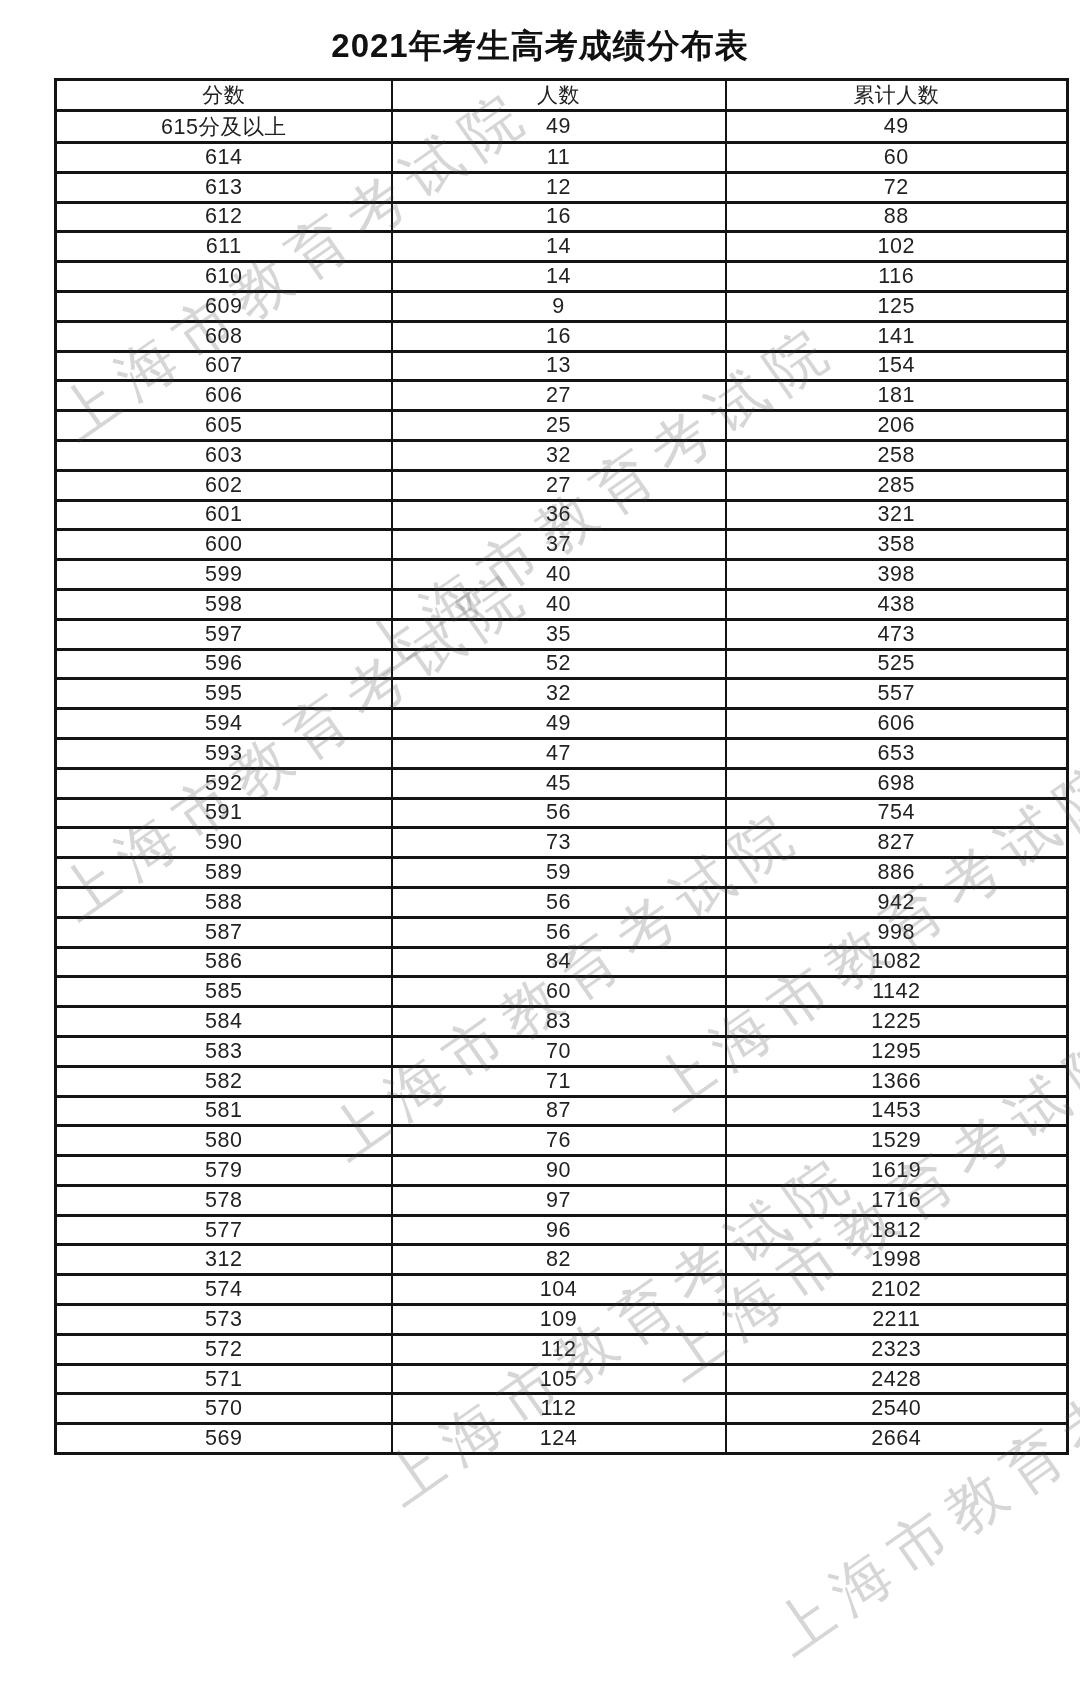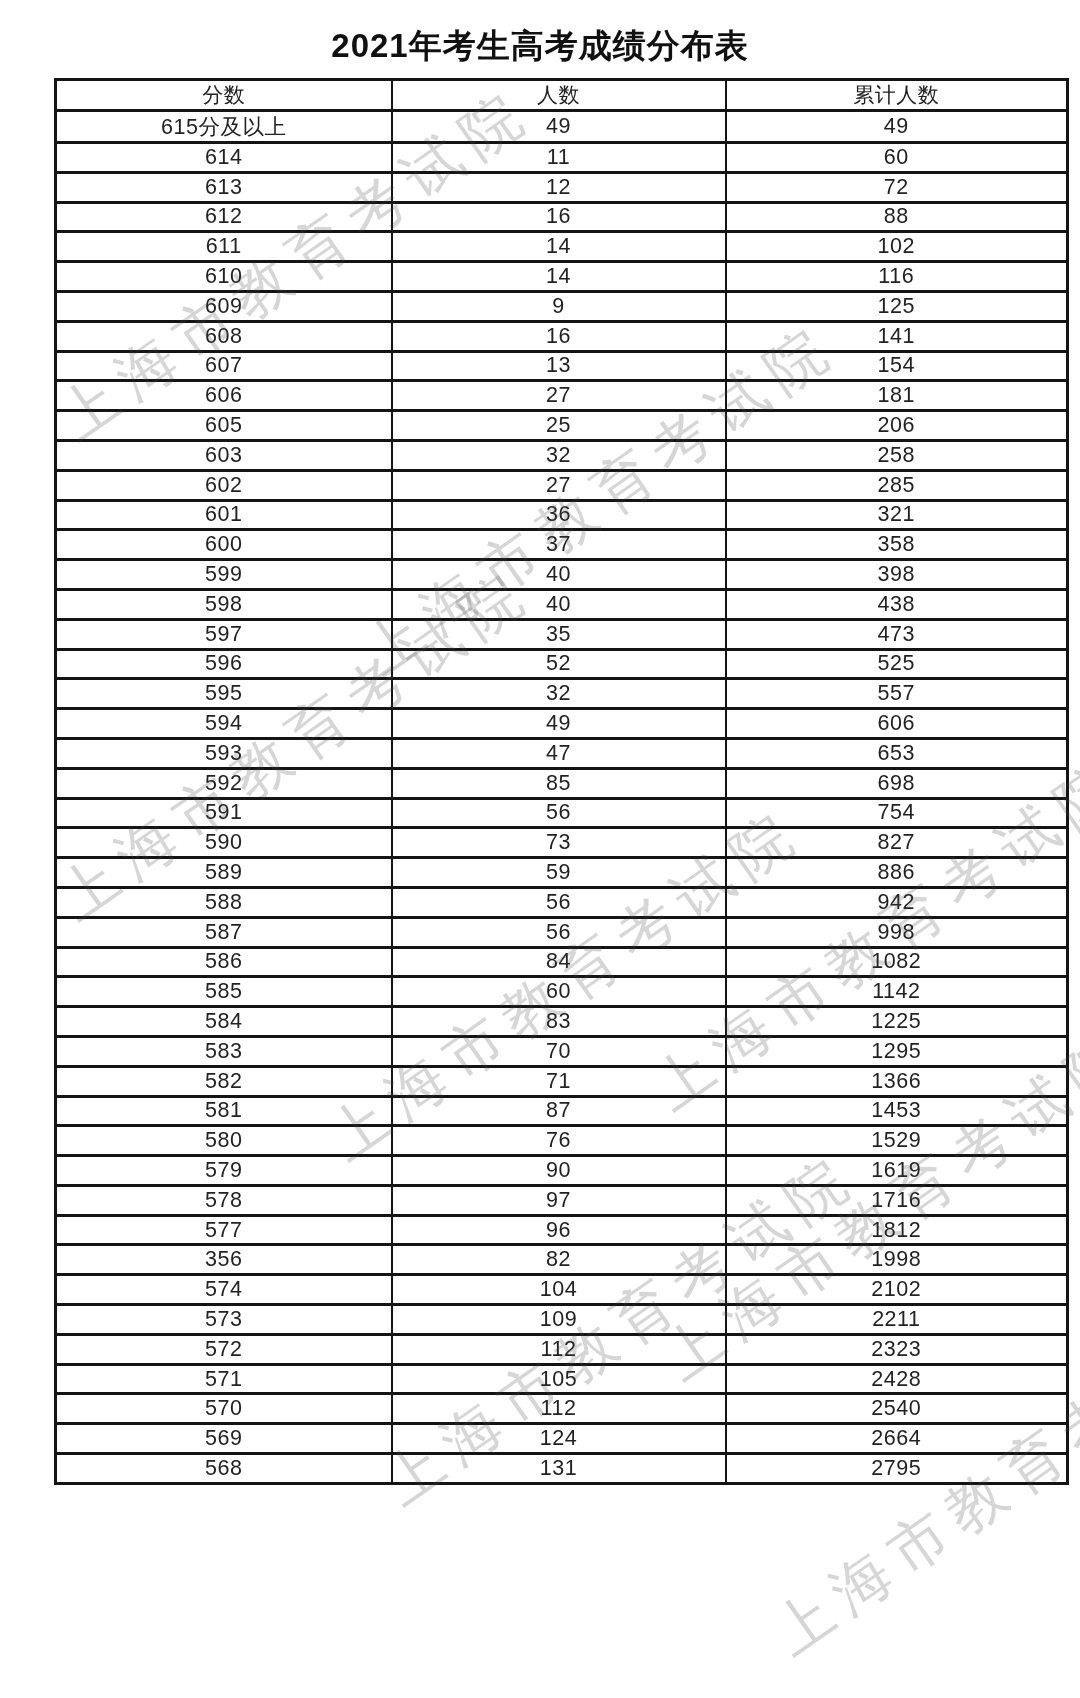--- a/index.html
+++ b/index.html
@@ -201,21 +201,21 @@
         <td>49</td>
         <td>606</td>
       </tr>
       <tr>
         <td>593</td>
         <td>47</td>
         <td>653</td>
       </tr>
       <tr>
         <td>592</td>
-        <td>85</td>
+        <td>45</td>
         <td>698</td>
       </tr>
       <tr>
         <td>591</td>
         <td>56</td>
         <td>754</td>
       </tr>
       <tr>
         <td>590</td>
         <td>73</td>
@@ -280,21 +280,21 @@
         <td>578</td>
         <td>97</td>
         <td>1716</td>
       </tr>
       <tr>
         <td>577</td>
         <td>96</td>
         <td>1812</td>
       </tr>
       <tr>
-        <td>356</td>
+        <td>312</td>
         <td>82</td>
         <td>1998</td>
       </tr>
       <tr>
         <td>574</td>
         <td>104</td>
         <td>2102</td>
       </tr>
       <tr>
         <td>573</td>
@@ -313,25 +313,20 @@
       </tr>
       <tr>
         <td>570</td>
         <td>112</td>
         <td>2540</td>
       </tr>
       <tr>
         <td>569</td>
         <td>124</td>
         <td>2664</td>
-      </tr>
-      <tr>
-        <td>568</td>
-        <td>131</td>
-        <td>2795</td>
       </tr>
     </tbody>
 </table>
 
 <div class="watermark-layer">
   <div class="wm" style="left:295px; top:265px;">上海市教育考试院</div>
   <div class="wm" style="left:600px; top:500px;">上海市教育考试院</div>
   <div class="wm" style="left:295px; top:745px;">上海市教育考试院</div>
   <div class="wm" style="left:565px; top:985px;">上海市教育考试院</div>
   <div class="wm" style="left:890px; top:935px;">上海市教育考试院</div>

